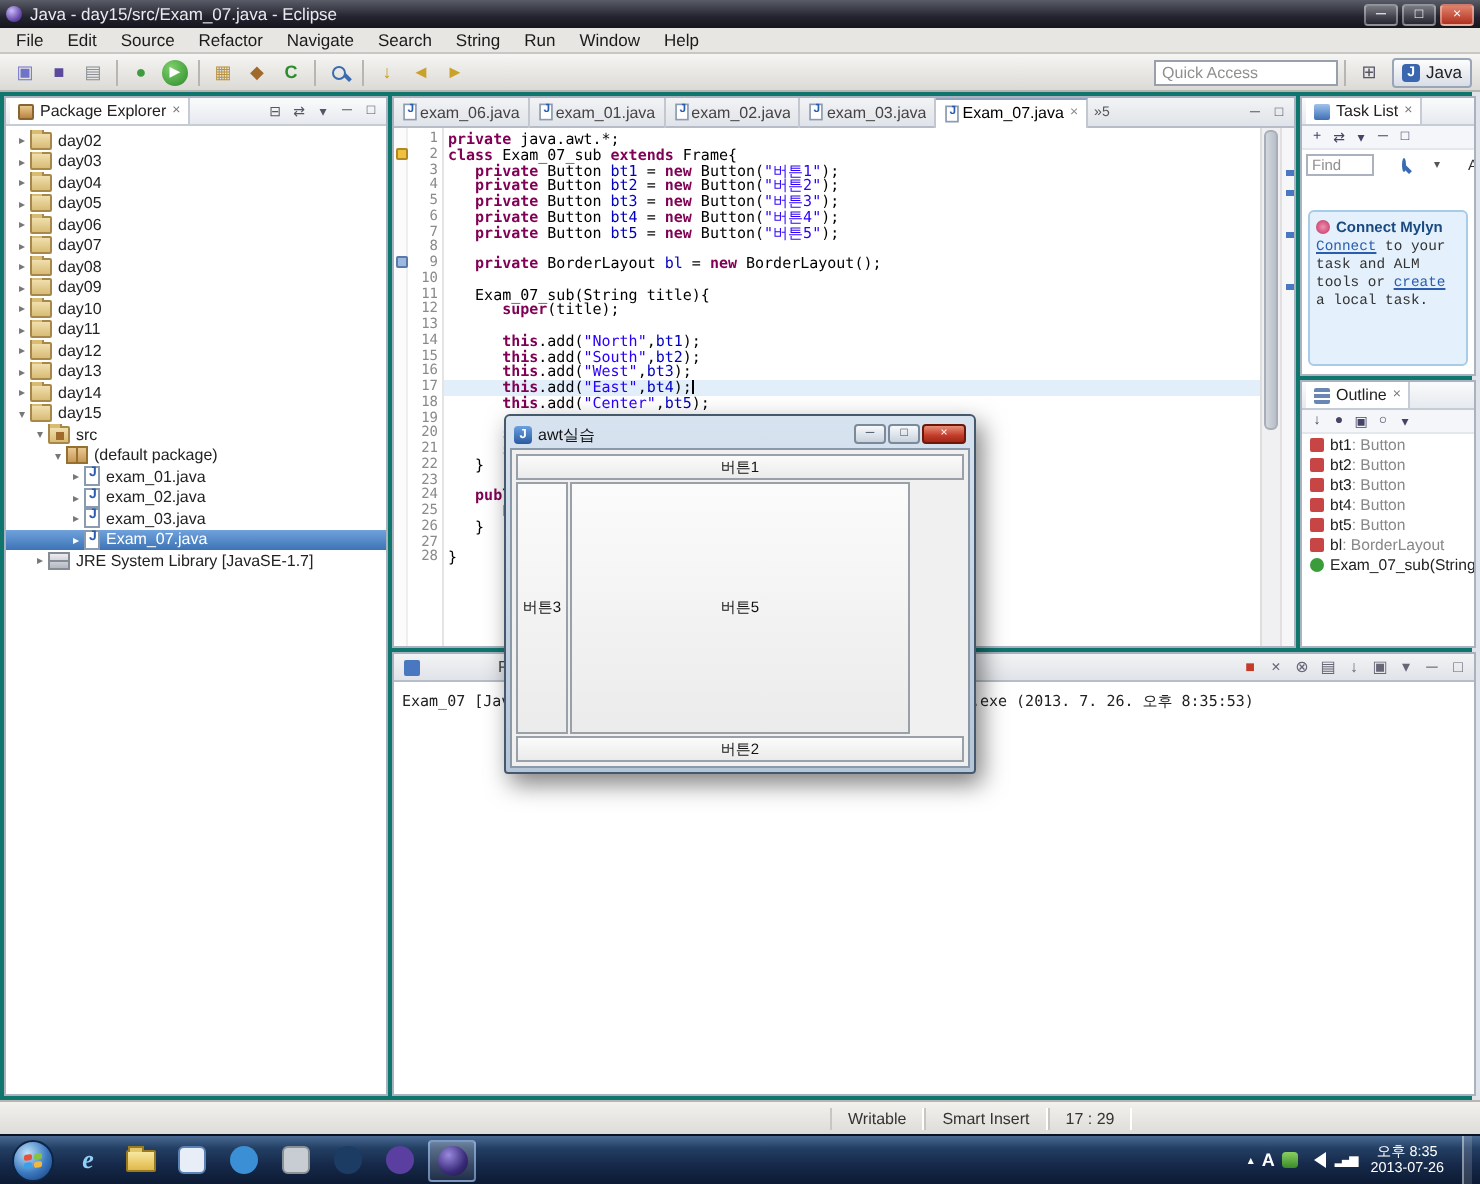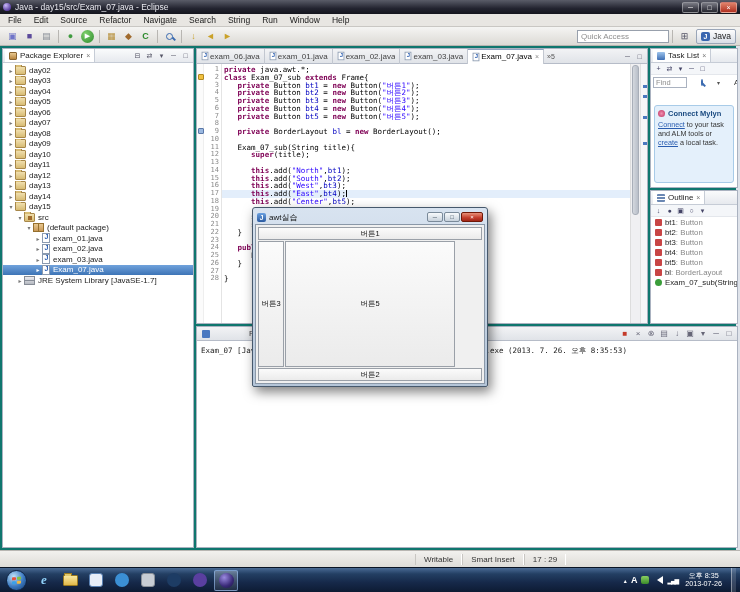--- a/index.html
+++ b/index.html
@@ -91,21 +91,21 @@
 
 .tl-toolbar{height:12px;display:flex;align-items:center;padding:0 2px;border-bottom:1px solid #e4e7ec;background:#f4f6f9;}
 .tli{width:11px;height:11px;display:flex;align-items:center;justify-content:center;font-size:7px;color:#446;flex:none;}
 .findrow{height:14px;display:flex;align-items:center;padding:0 2px;gap:14px;font-size:7.5px;color:#333;}
 .findin{width:34px;height:11px;border:1px solid #aab2c0;font-family:"Liberation Sans",sans-serif;font-size:7.5px;padding:0 2px;}
 .findin::placeholder{color:#8f8f8f;}
 .fcar{font-size:6px;color:#555;}
 .mylyn{position:absolute;left:3px;right:3px;top:56px;bottom:4px;background:#e4f0fb;border:1px solid #a8cbe8;border-radius:3px;padding:3px;overflow:hidden;}
 .mylyn-head{display:flex;align-items:center;font-size:7.5px;font-weight:bold;color:#1a4a80;margin-bottom:2px;}
 .mylyn-ico{width:7px;height:7px;border-radius:50%;background:radial-gradient(#f090b0,#c03060);margin-right:3px;flex:none;}
-.mylyn-body{font-size:7.2px;line-height:9px;color:#333;}
+.mylyn-body{font-size:7.2px;line-height:9px;color:#333;font-family:Liberation Mono, monospace;}
 .mylyn-body a{color:#2a5db0;text-decoration:underline;cursor:pointer;}
 
 #outlist{position:absolute;left:0;right:0;top:26px;bottom:0;overflow:hidden;}
 .orow{height:10px;display:flex;align-items:center;padding-left:4px;font-size:7.8px;white-space:nowrap;overflow:hidden;}
 .oic{width:7px;height:7px;margin-right:3px;flex:none;}
 .oic.field{background:#c84545;border-radius:1px;}
 .oic.ctor{background:#3a9d3a;border-radius:50%;}
 .otype{color:#888;}
 
 .btabs{height:14px;background:linear-gradient(#f2f3f5,#e0e3e8);border-bottom:1px solid #b6bcc8;display:flex;align-items:center;}

